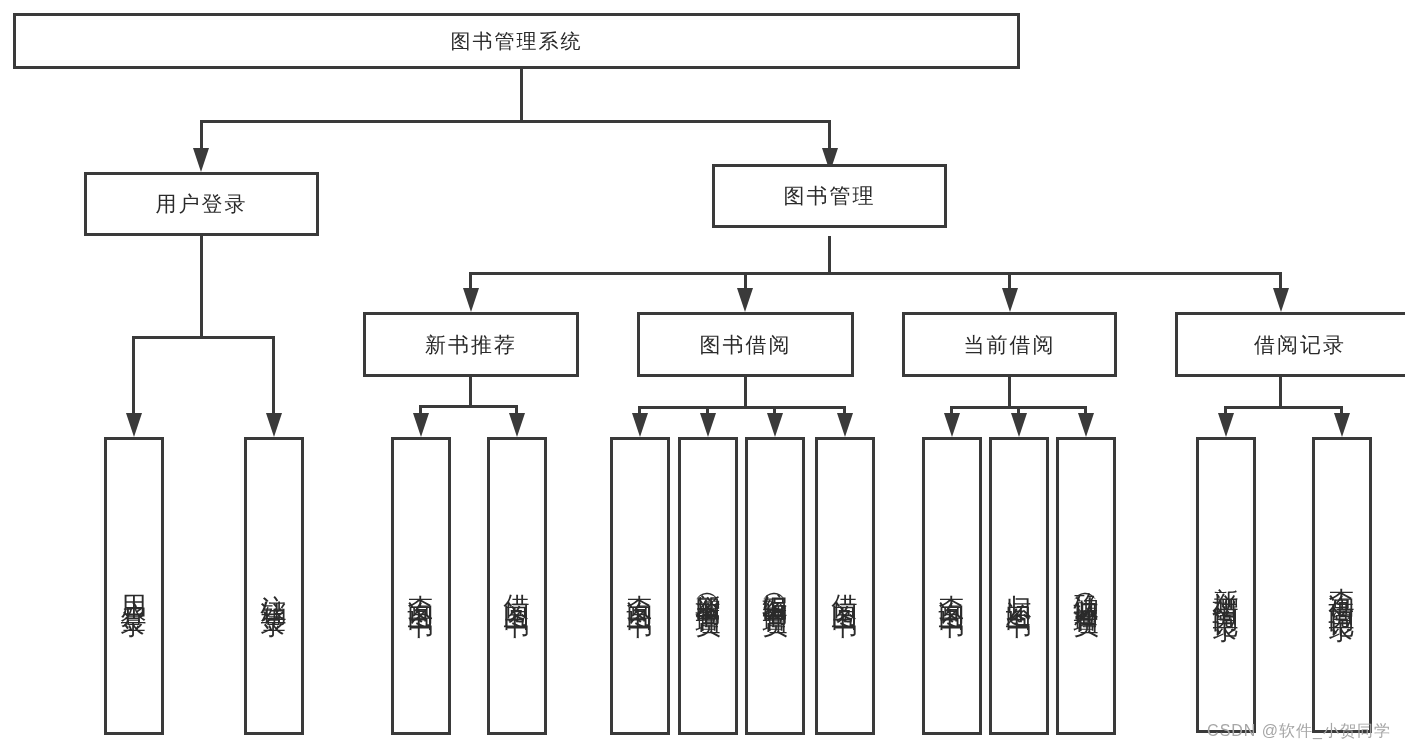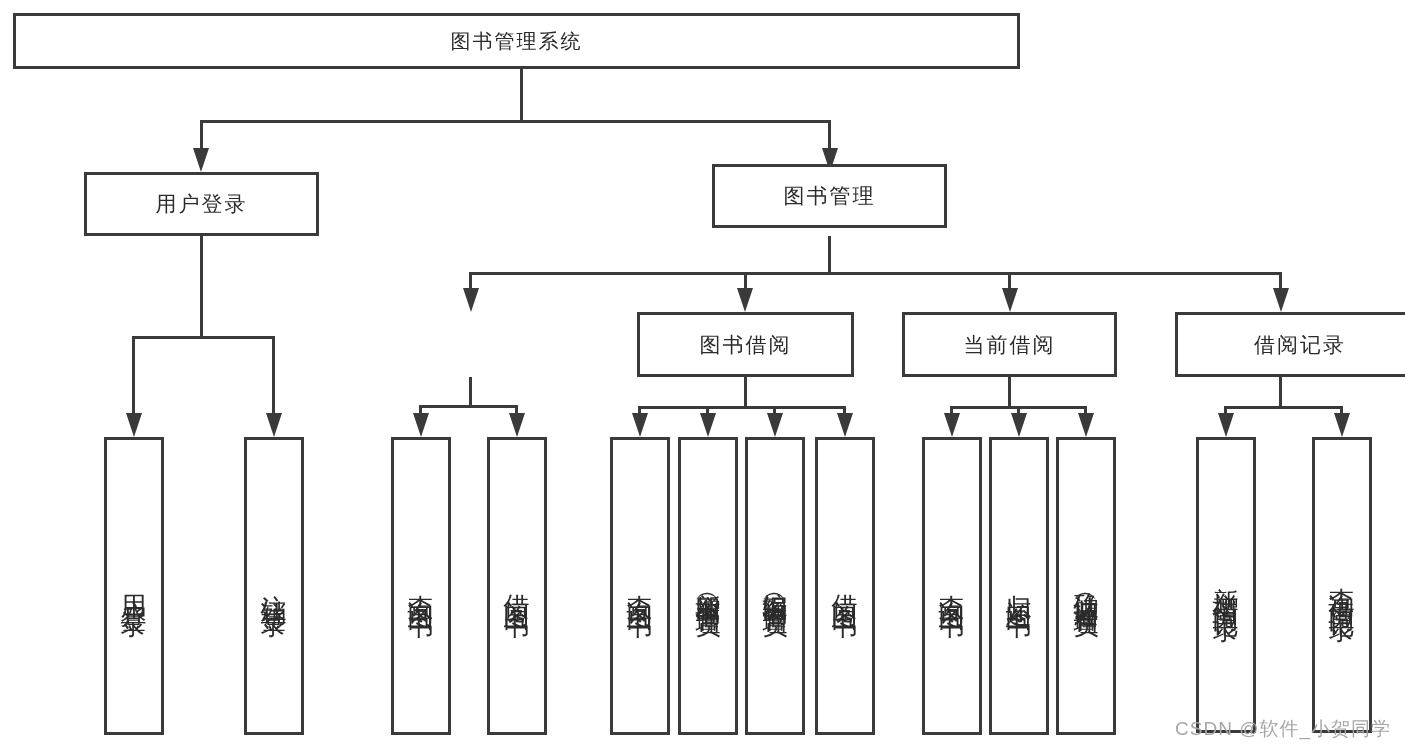--- a/index.html
+++ b/index.html
@@ -26,21 +26,21 @@
     white-space:nowrap;
   }
   .vline{position:absolute;width:3px;background:var(--line);}
   .hline{position:absolute;height:3px;background:var(--line);}
   .arrowhead{
     position:absolute;width:0;height:0;
     border-left:8px solid transparent;border-right:8px solid transparent;
     border-top:24px solid var(--line);
   }
   .watermark{
-    position:absolute;right:14px;bottom:5px;font-size:19px;
+    position:absolute;right:14px;bottom:5px;font-size:16px;
     color:var(--watermark);letter-spacing:1px;
   }
 </style>
 </head>
 <body>
 
 <div id="canvas">
 
   <div class="node rootnode" style="left:13px;top:13px;width:1007px;height:56px;">图书管理系统</div>
 
@@ -65,20 +65,21 @@
   <div class="hline" style="left:470px;top:272px;width:812px;"></div>
   <div class="vline" style="left:469px;top:272px;height:18px;"></div>
   <div class="arrowhead" style="left:463px;top:288px;"></div>
   <div class="vline" style="left:744px;top:272px;height:18px;"></div>
   <div class="arrowhead" style="left:737px;top:288px;"></div>
   <div class="vline" style="left:1008px;top:272px;height:18px;"></div>
   <div class="arrowhead" style="left:1002px;top:288px;"></div>
   <div class="vline" style="left:1279px;top:272px;height:18px;"></div>
   <div class="arrowhead" style="left:1273px;top:288px;"></div>
 
+  <div class="node hnode" style="left:363px;top:312px;width:216px;height:65px;">新书推荐</div>
   <div class="node hnode" style="left:902px;top:312px;width:215px;height:65px;">当前借阅</div>
   <div class="node hnode" style="left:637px;top:312px;width:217px;height:65px;">图书借阅</div>
   <div class="node hnode" style="left:1175px;top:312px;width:250px;height:65px;">借阅记录</div>
 
   <div class="vline" style="left:469px;top:377px;height:31px;"></div>
   <div class="hline" style="left:421px;top:405px;width:96px;"></div>
   <div class="vline" style="left:419px;top:405px;height:12px;"></div>
   <div class="arrowhead" style="left:413px;top:413px;"></div>
   <div class="vline" style="left:515px;top:405px;height:12px;"></div>
   <div class="arrowhead" style="left:509px;top:413px;"></div>

